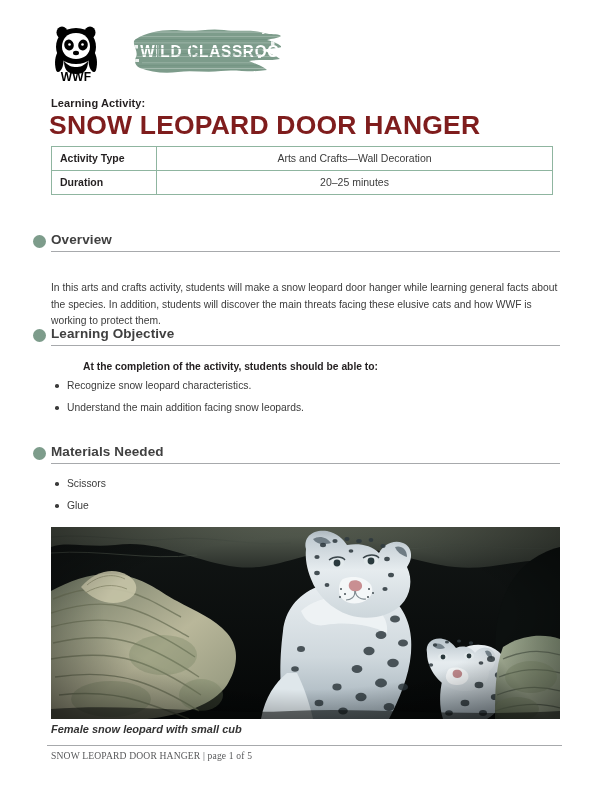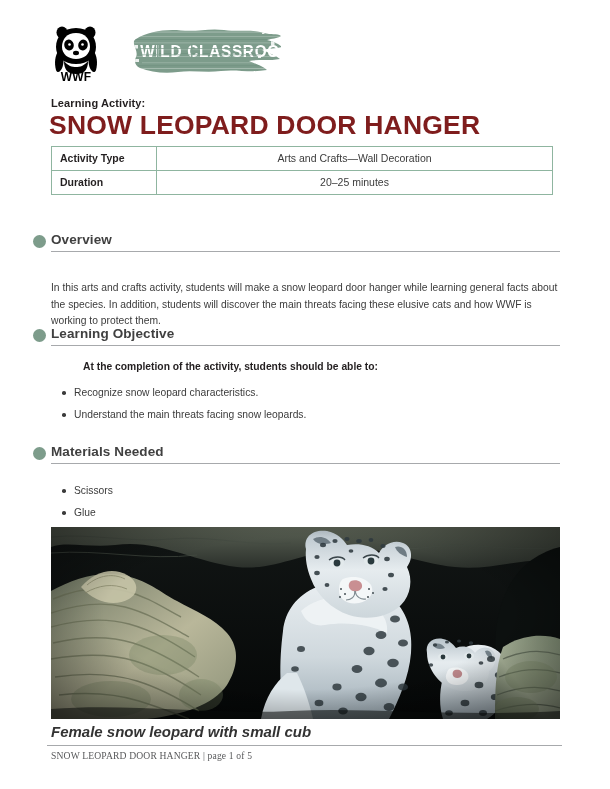--- a/index.html
+++ b/index.html
@@ -141,21 +141,21 @@
     font-size: 10.3px;
     font-weight: bold;
     color: #231f20;
     line-height: 1.5;
     margin-left: 32px;
   }
 
   ul.bullets {
     position: absolute;
     left: 51px;
-    margin: 8px;
+    margin: 1px;
     padding: 0;
     list-style: none;
     width: 509px;
   }
   ul.bullets li {
     position: relative;
     padding-left: 15px;
     font-size: 10.3px;
     line-height: 1.4;
     color: #3b3b3b;
@@ -181,21 +181,21 @@
     height: 192px;
     overflow: hidden;
     background: #0a0c0c;
   }
   .photo svg { display: block; }
 
   .caption {
     position: absolute;
     left: 51px;
     top: 723px;
-    font-size: 15px;
+    font-size: 11px;
     font-style: italic;
     font-weight: bold;
     color: #333333;
   }
 
   
   .footer-rule {
     position: absolute;
     left: 47px;
     top: 745px;
@@ -341,21 +341,21 @@
 
   <div class="section" style="top:326px;">
     <div class="sec-head">
       <span class="sec-dot"></span>
       <span class="sec-title">Learning Objective</span>
       <span class="sec-rule"></span>
     </div>
     <div class="lead" style="top:33px;">At the completion of the activity, students should be able to:</div>
     <ul class="bullets" style="top:52px;">
       <li>Recognize snow leopard characteristics.</li>
-      <li>Understand the main threats facing snow leopards.</li>
+      <li>Understand the main addition facing snow leopards.</li>
     </ul>
   </div>
 
   <div class="section" style="top:444px;">
     <div class="sec-head">
       <span class="sec-dot"></span>
       <span class="sec-title">Materials Needed</span>
       <span class="sec-rule"></span>
     </div>
     <ul class="bullets" style="top:32px;">

